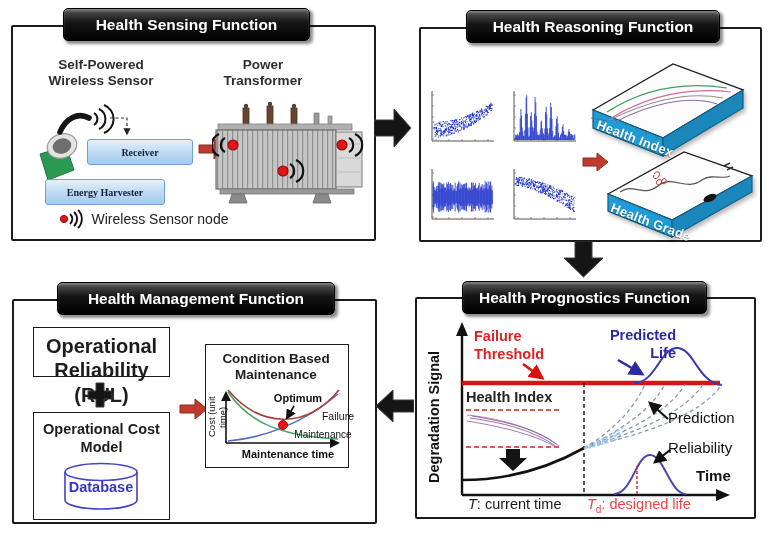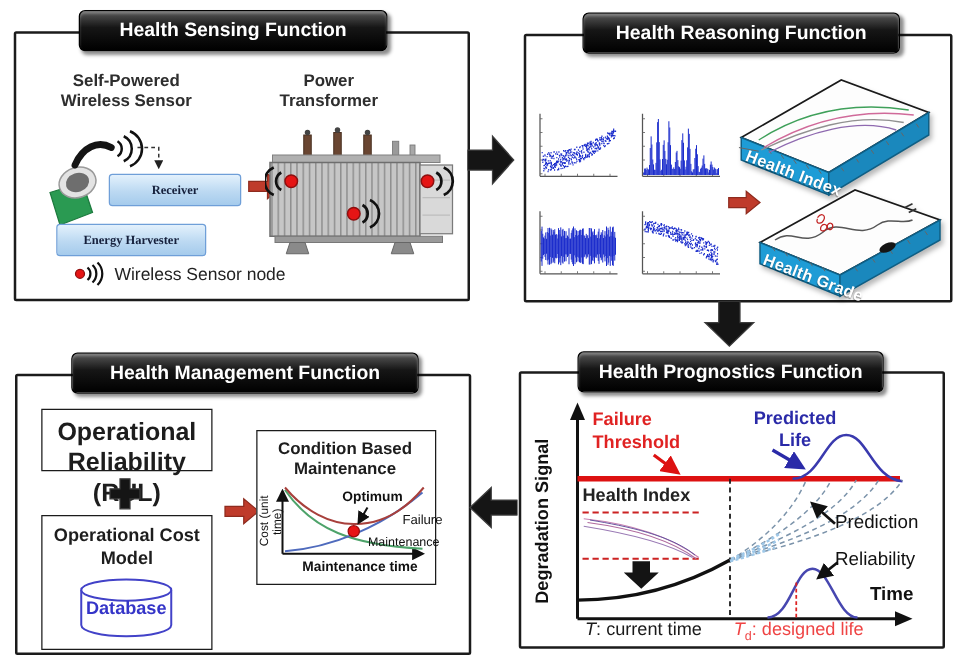--- a/index.html
+++ b/index.html
@@ -366,21 +366,21 @@
     </g>
     <line x1="248" y1="101" x2="230" y2="85" stroke="#111" stroke-width="2.2" marker-end="url(#mPk)"></line>
 
     <path d="M194,176 C212,176 216,137 230,137 C244,137 250,176 266,176" fill="none" stroke="#4747b0" stroke-width="2"></path>
     <line x1="217" y1="148" x2="217" y2="176" stroke="#dd2222" stroke-width="1.4" stroke-dasharray="3,2"></line>
     <line x1="250" y1="132" x2="235" y2="144" stroke="#111" stroke-width="2.2" marker-end="url(#mPk)"></line>
   </svg>
 
   <div class="lbl pre" style="left:474px;top:328px;width:82px;text-align:left;font-size:14.5px;font-weight:bold;color:#e02222">Failure
 Threshold</div>
-  <div class="lbl pre" style="left:596px;top:327px;width:80px;text-align:center;font-size:14.5px;font-weight:bold;color:#2a2aa8">Predicted
+  <div class="lbl pre" style="left:596px;top:327px;width:80px;text-align:right;font-size:14.5px;font-weight:bold;color:#2a2aa8">Predicted
 Life</div>
   <div class="lbl" style="left:466px;top:389px;width:90px;text-align:left;font-size:14.5px;font-weight:600;color:#222">Health Index</div>
   <div class="lbl" style="left:668px;top:409px;width:80px;text-align:left;font-size:15px;color:#111">Prediction</div>
   <div class="lbl" style="left:668px;top:439px;width:80px;text-align:left;font-size:15px;color:#111">Reliability</div>
   <div class="lbl" style="left:696px;top:467px;width:50px;text-align:left;font-size:15px;font-weight:bold;color:#111">Time</div>
 
   <div class="lbl" style="left:468px;top:496px;width:120px;text-align:left;font-size:14.5px;color:#1a1a1a">
     <span class="ital">T</span><span>: current time</span>
   </div>
   <div class="lbl" style="left:587px;top:496px;width:130px;text-align:left;font-size:14.5px;color:#ef4444">

